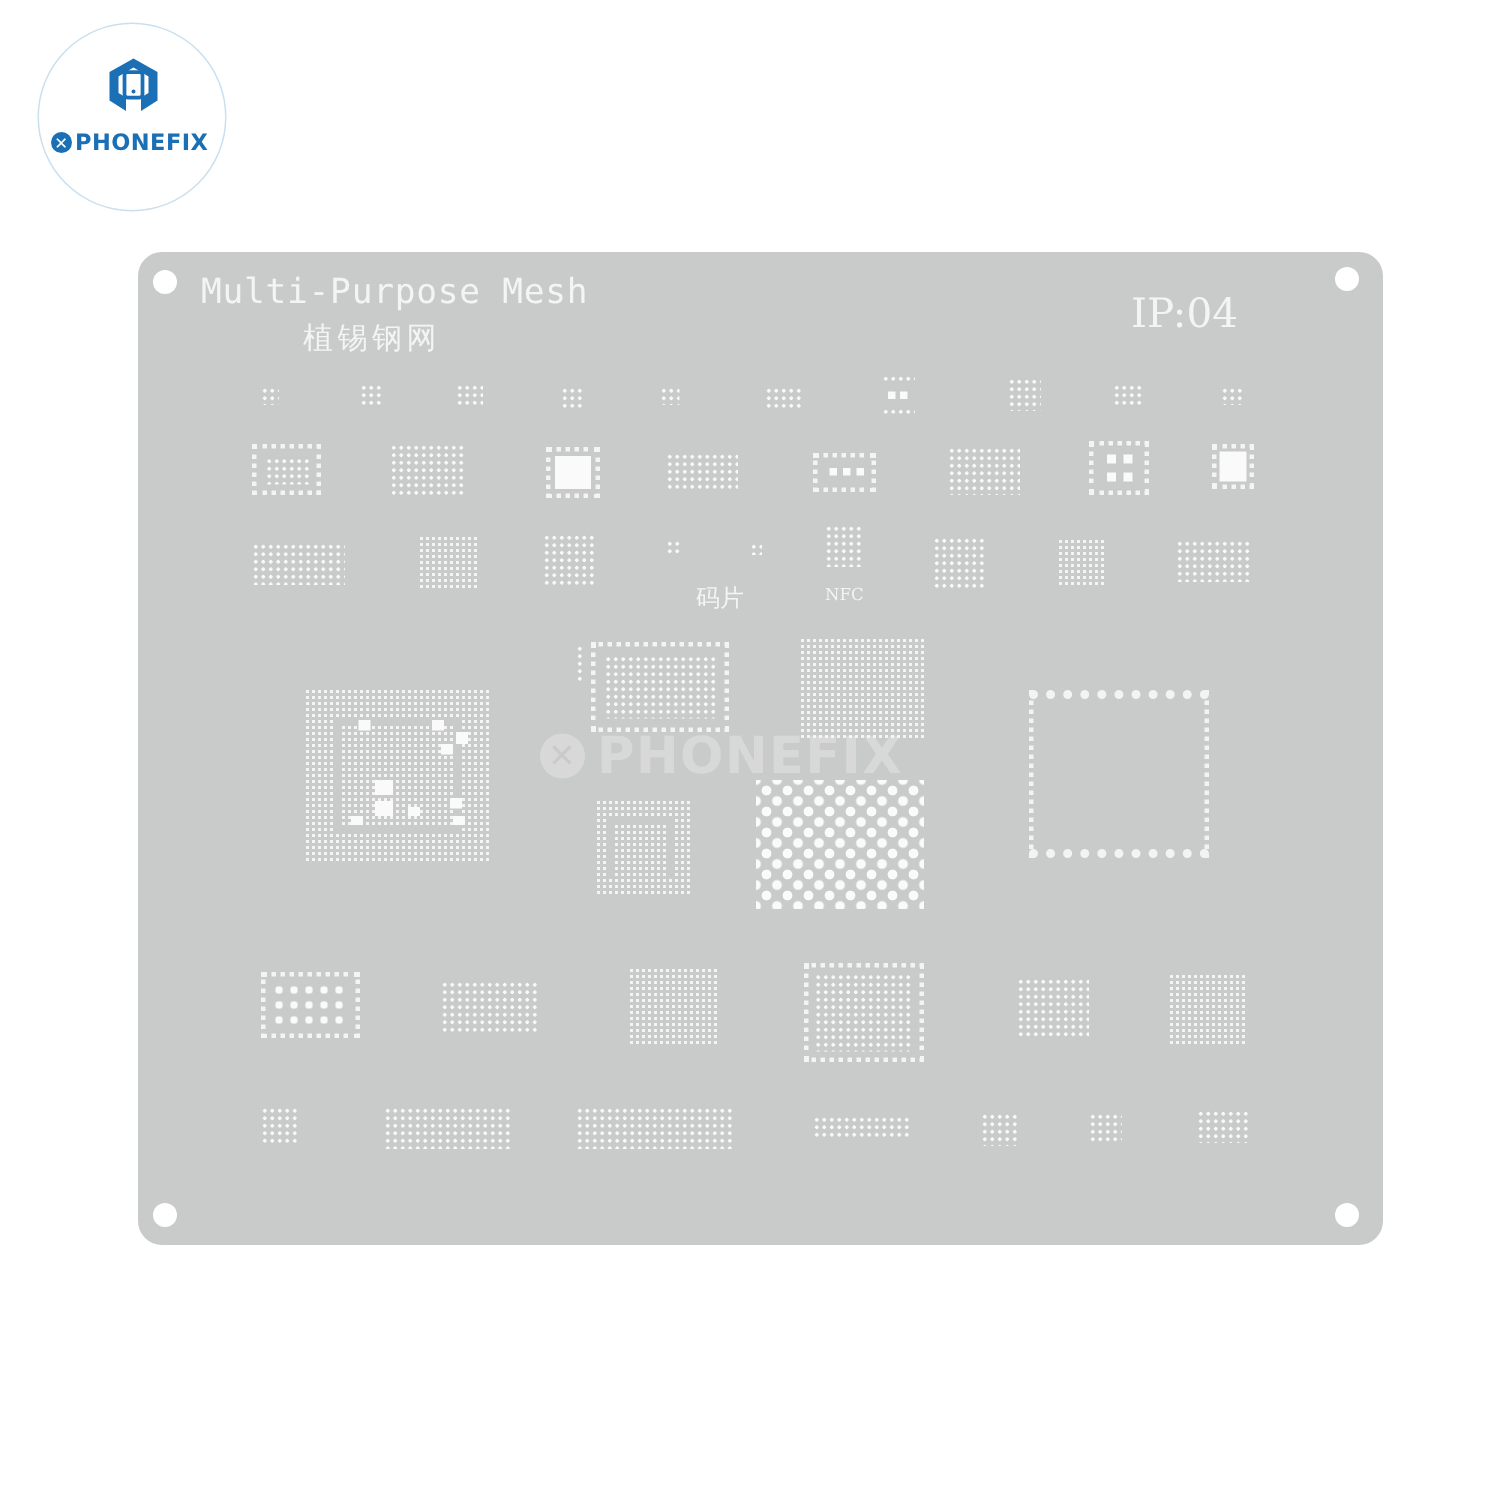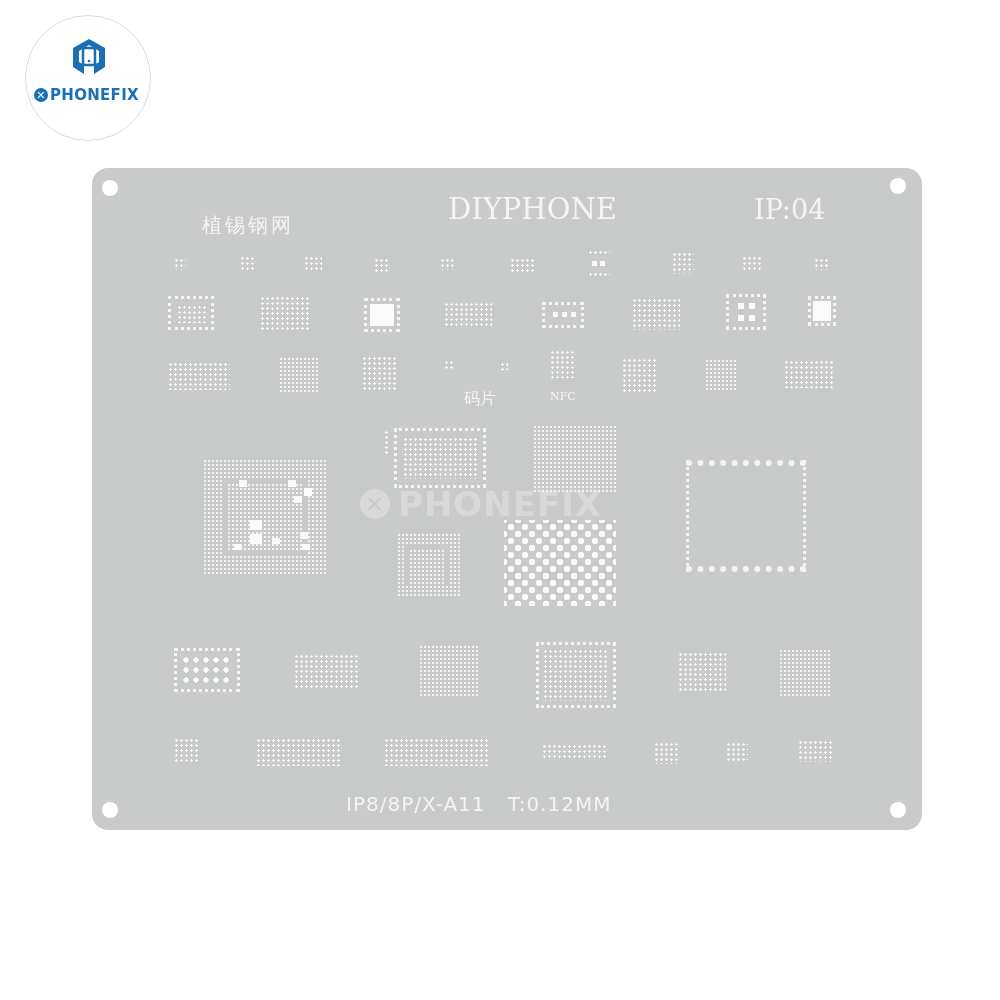--- a/index.html
+++ b/index.html
@@ -81,22 +81,22 @@
   </div>
 </div>
 
 <div class="plate">
 
   <div class="hole" style="left:10px; top:12px;"></div>
   <div class="hole" style="left:798px; top:10px;"></div>
   <div class="hole" style="left:10px; top:634px;"></div>
   <div class="hole" style="left:798px; top:634px;"></div>
 
+  <div class="txt serif" style="left:42px; top:14px; font-size:23px; font-family:'DejaVu Sans Mono', monospace; letter-spacing:0.5px;">Multi-Purpose Mesh</div>
   <div class="txt sans" style="left:110px; top:44px; font-size:20px; letter-spacing:3px;">植锡钢网</div>
-  <div class="txt serif" style="left:356px; top:24px; font-size:29px;">DIYPHONE</div>
   <div class="txt serif" style="left:662px; top:26px; font-size:27px;">IP:04</div>
 
   <div class="chip dots" style="left:82px; top:90px; width:12px; height:12px;"></div>
   <div class="chip dots" style="left:148px; top:88px; width:14px; height:16px;"></div>
   <div class="chip dots" style="left:212px; top:88px; width:18px; height:16px;"></div>
   <div class="chip dots" style="left:282px; top:90px; width:14px; height:16px;"></div>
   <div class="chip dots" style="left:348px; top:90px; width:13px; height:12px;"></div>
   <div class="chip dots" style="left:418px; top:90px; width:24px; height:14px;"></div>
   <div class="chip" style="left:496px; top:82px; width:22px; height:28px;">
     <div class="dots" style="position:absolute; left:0; top:0; width:22px; height:4px;"></div>
@@ -186,19 +186,18 @@
   <div class="chip sq-fine" style="left:688px; top:480px; width:50px; height:48px;"></div>
 
   <div class="chip dots" style="left:82px; top:570px; width:26px; height:26px;"></div>
   <div class="chip dots" style="left:164px; top:570px; width:86px; height:28px;"></div>
   <div class="chip dots" style="left:292px; top:570px; width:104px; height:28px;"></div>
   <div class="chip dots" style="left:450px; top:576px; width:64px; height:16px;"></div>
   <div class="chip dots" style="left:562px; top:574px; width:26px; height:22px;"></div>
   <div class="chip dots" style="left:634px; top:574px; width:22px; height:20px;"></div>
   <div class="chip dots" style="left:706px; top:572px; width:36px; height:22px;"></div>
 
-  <div class="txt sans" style="left:254px; top:624px; font-size:20px; letter-spacing:1px; white-space:pre;">IP8/8P/X-A11   T:0.12MM</div>
 </div>
 
 <div class="watermark">
   <span class="wm-x">✕</span>
   <span>PHONEFIX</span>
 </div>
 
 </body></html>

